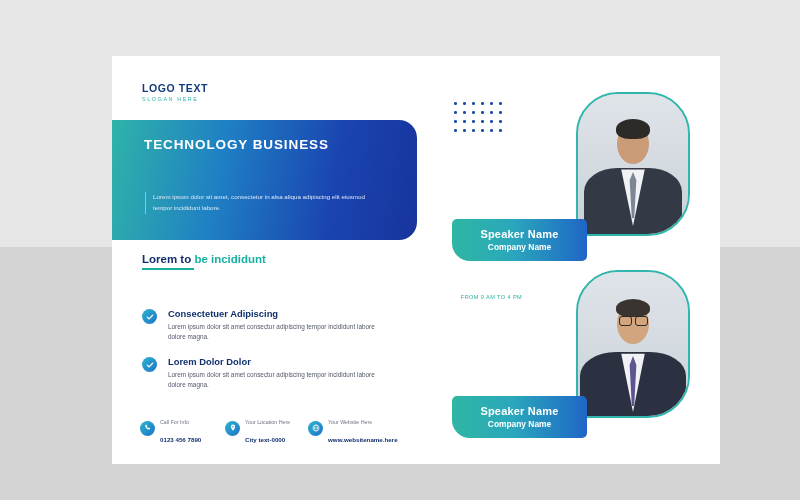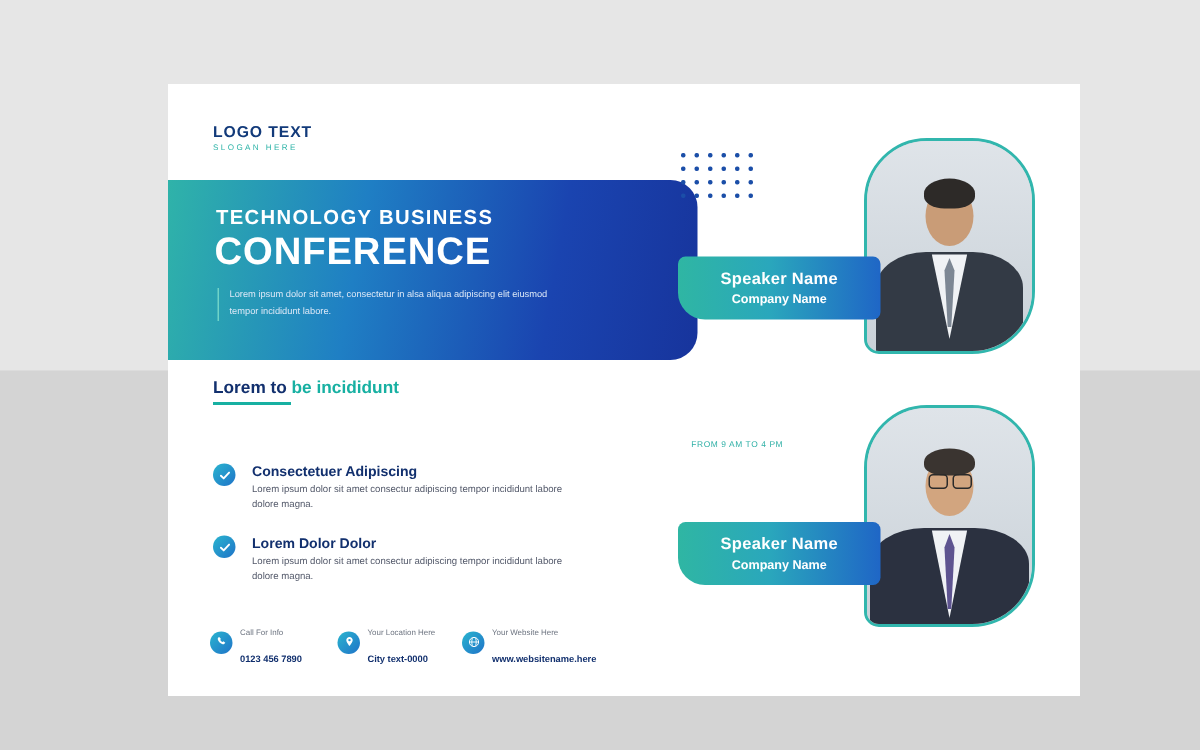--- a/index.html
+++ b/index.html
@@ -55,21 +55,20 @@
   }
 
   
   .hero {
     position: absolute;
     left: 0px; top: 64px;
     width: 305px; height: 120px;
     background: linear-gradient(100deg, #2fb3a9 0%, #1f7fc4 36%, #1a44b0 72%, #17349c 100%);
     border-top-right-radius: 18px;
     border-bottom-right-radius: 18px;
-    padding-left: 48px;
   }
   .hero-kicker {
     position: absolute;
     left: 32px; top: 17px;
     color: #ffffff;
     font-size: 13.5px;
     font-weight: bold;
     letter-spacing: 0.9px;
   }
   .hero-title {
@@ -206,20 +205,21 @@
   .namecard {
     position: absolute;
     height: 42px;
     border-radius: 5px 5px 5px 18px;
     background: linear-gradient(90deg, #2fb6a3 0%, #2aa7bc 45%, #1f66c6 100%);
     display: flex;
     flex-direction: column;
     align-items: center;
     justify-content: center;
     color: #ffffff;
+    margin-top: 48px;
   }
   .namecard.n1 { left: 340px; top: 115px; width: 135px; }
   .namecard.n2 { left: 340px; top: 292px; width: 135px; }
   .nc-name { font-size: 11px; font-weight: bold; letter-spacing: 0.2px; }
   .nc-company { font-size: 8.4px; font-weight: bold; margin-top: 2px; }
 
   
   .datebox {
     position: absolute;
     left: 340px; top: 213px;
@@ -288,21 +288,20 @@
 
   <div class="flyer">
 
     <div class="logo">
       <div class="logo-text">LOGO TEXT</div>
       <div class="logo-slogan">SLOGAN HERE</div>
     </div>
 
     <div class="hero">
       <div class="hero-kicker">TECHNOLOGY BUSINESS</div>
-      <div class="hero-title">CONFERENCE</div>
       <div class="hero-sub">Lorem ipsum dolor sit amet, consectetur in alsa aliqua adipiscing elit eiusmod tempor incididunt labore.</div>
     </div>
 
     <div class="topics-head">
       <span>Lorem to </span><span class="accent">be incididunt</span>
     </div>
     <div class="topics-underline"></div>
 
     <div class="bullet-row b1">
       <span class="check">

